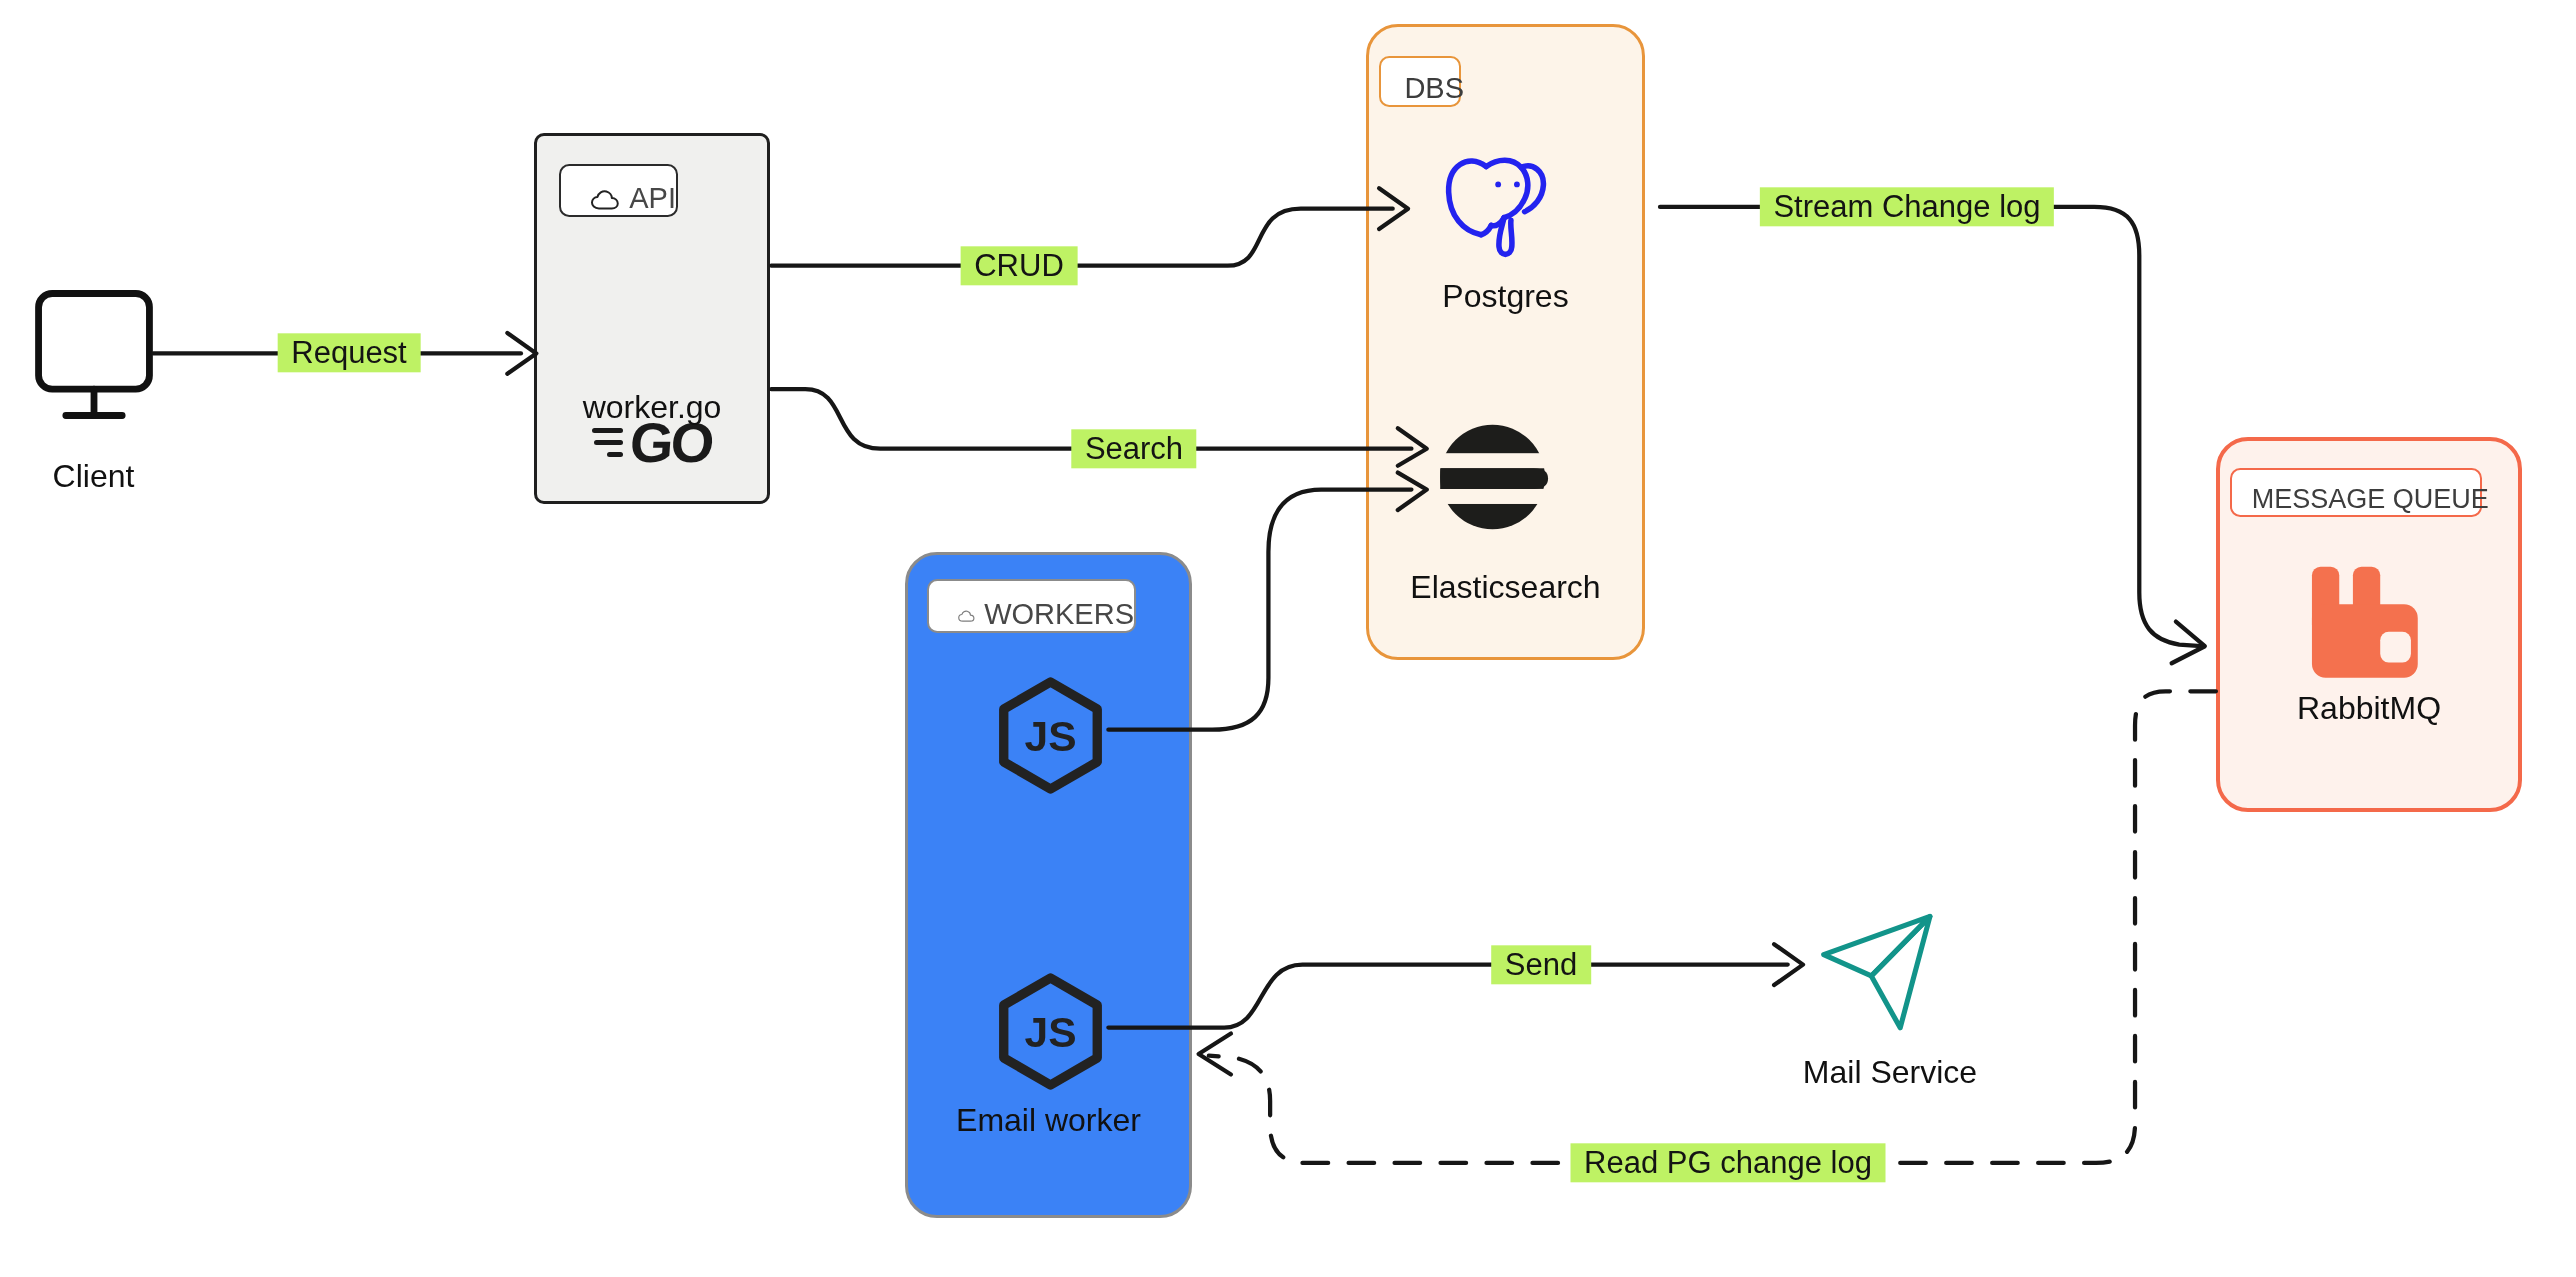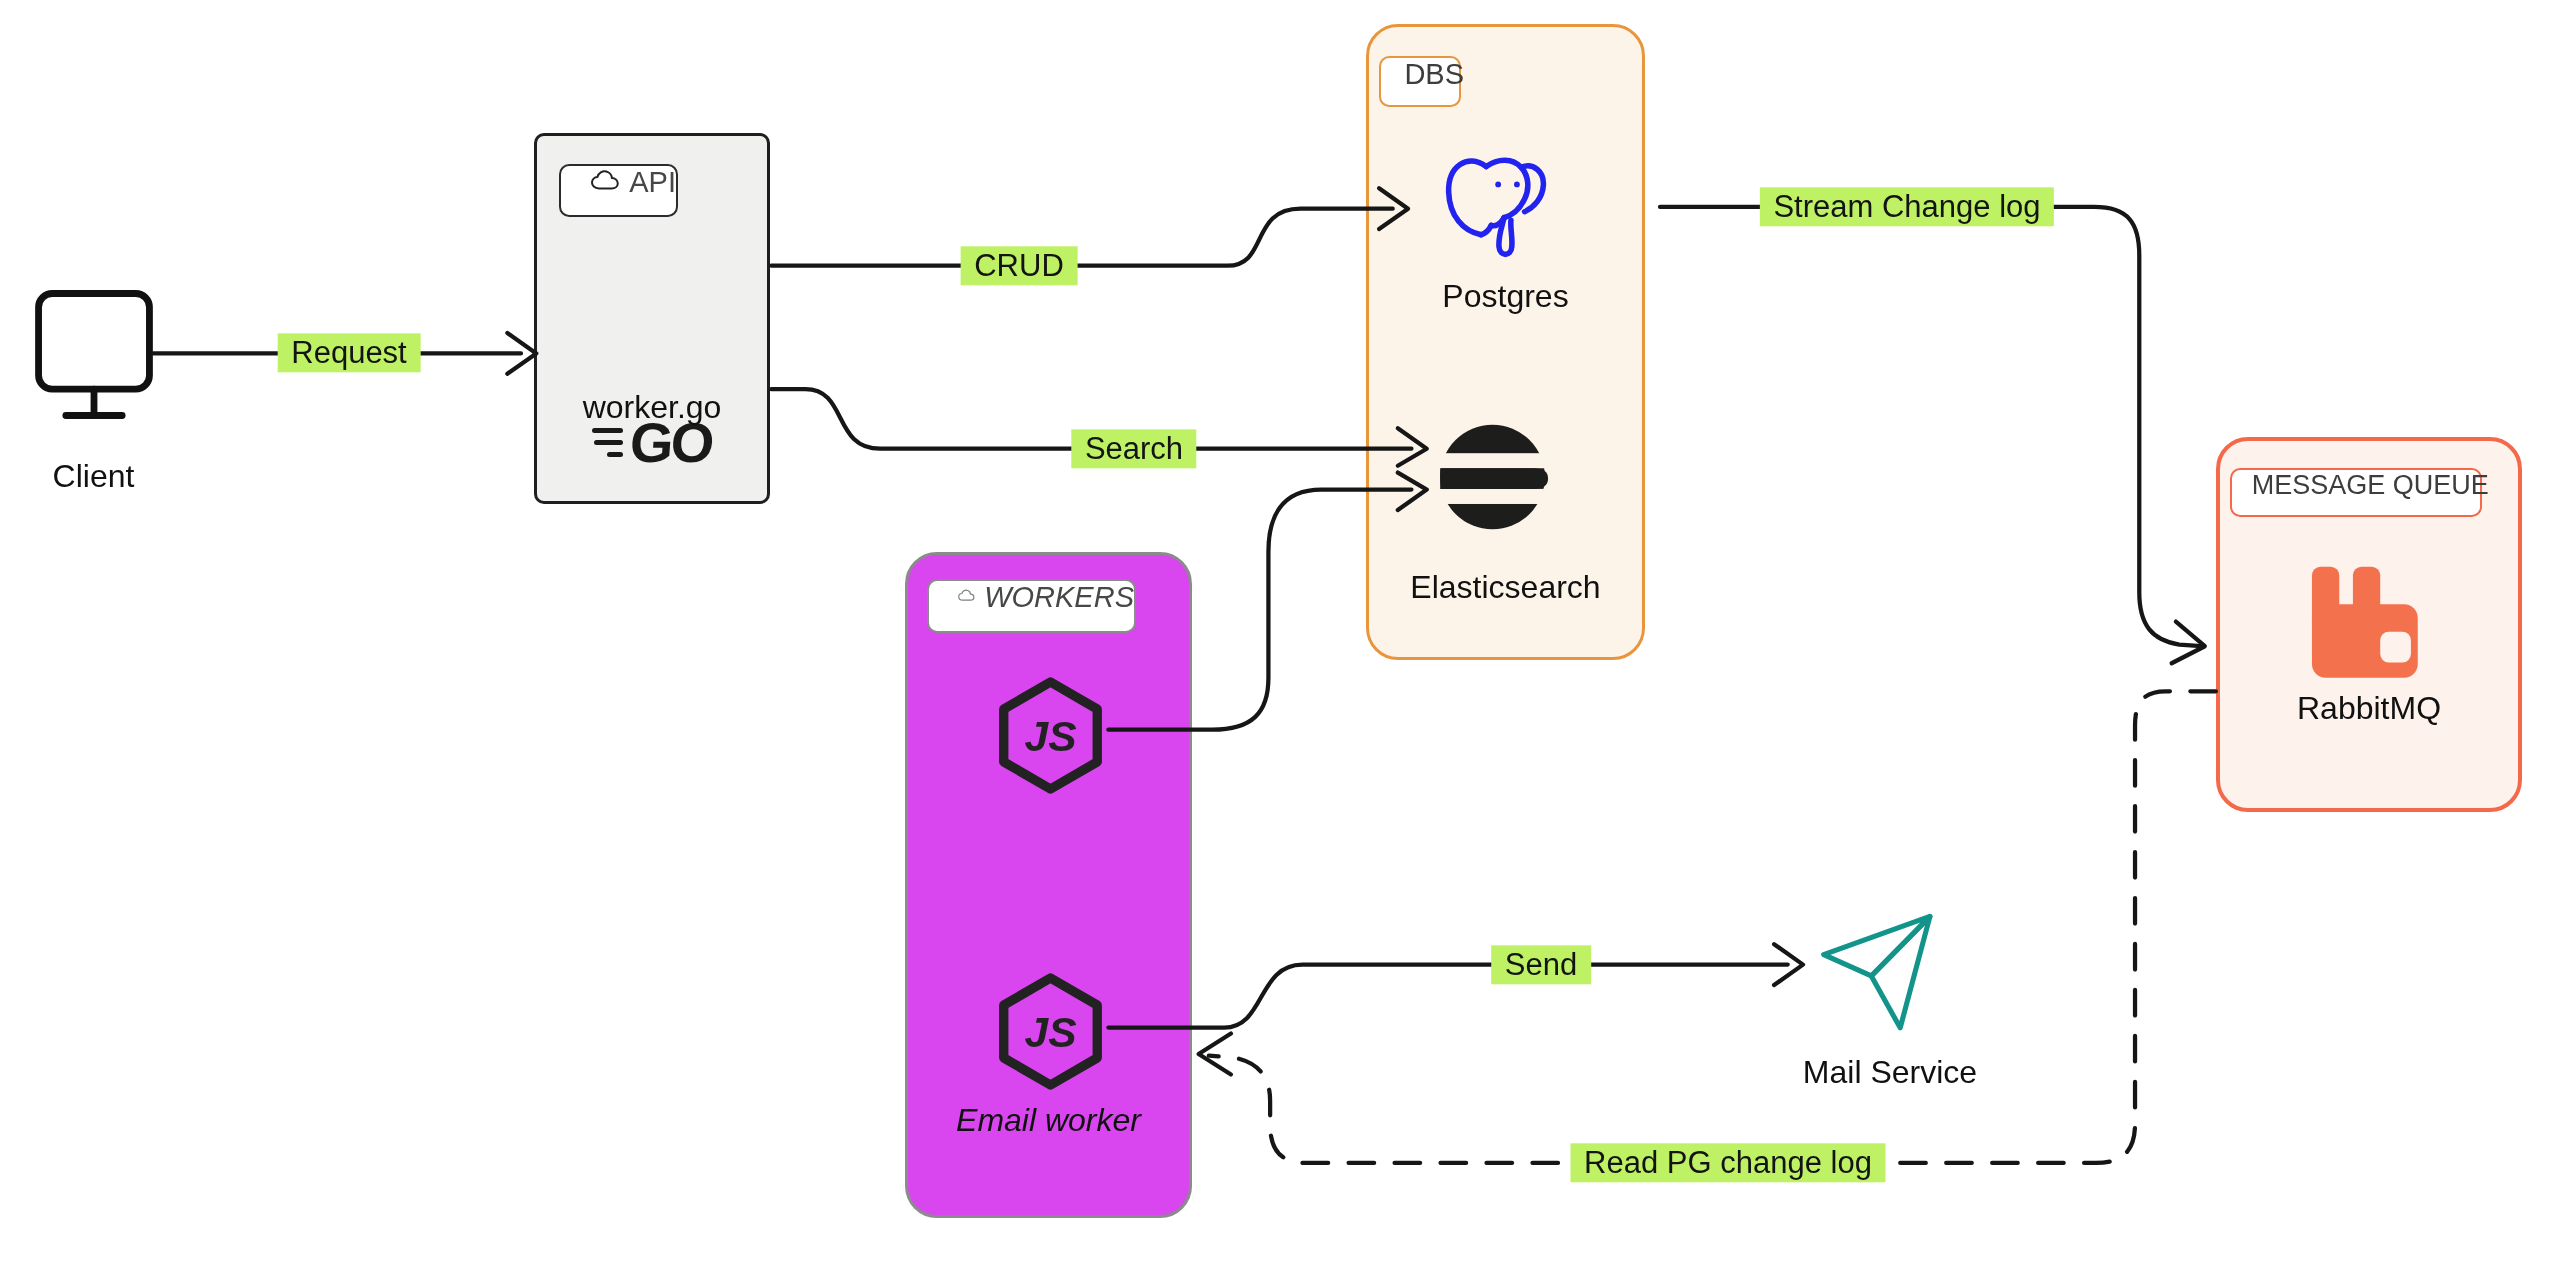--- a/index.html
+++ b/index.html
@@ -2,26 +2,26 @@
 <html style="font-size:13.6px"><head>
 <meta charset="utf-8">
 <style>
   html,body{margin:0;padding:0;background:#ffffff;}
   body{width:2576px;height:1278px;font-family:"Liberation Sans", sans-serif;color:#141414;}
   .canvas{position:relative;width:2576px;height:1278px;background:#fff;overflow:hidden;}
 
   
   .group{position:absolute;box-sizing:border-box;border-radius:32px;z-index:1;}
   .group.api{left:534px;top:133px;width:236px;height:371px;background:#F0F0EE;border:3.4px solid #1f1f1f;border-radius:10px;}
-  .group.workers{left:905px;top:552px;width:287px;height:666px;background:#d946ef;border:3.4px solid #8b8b8b;font-style:italic;}
+  .group.workers{left:905px;top:552px;width:287px;height:666px;background:#3b82f6;border:3.4px solid #8b8b8b;}
   .group.dbs{left:1366px;top:24px;width:279px;height:636px;background:#FDF4E9;border:3.4px solid #E8953B;}
   .group.mq{left:2216px;top:437px;width:306px;height:375px;background:#FEF2EC;border:4.3px solid #F4694A;}
 
   
-  .badge{position:absolute;box-sizing:border-box;background:#ffffff;display:flex;align-items:flex-start;justify-content:center;gap:8.5px;font-size:29px;color:#474747;border-radius:10.2px;white-space:nowrap;z-index:2;padding-left:28px;}
+  .badge{position:absolute;box-sizing:border-box;background:#ffffff;display:flex;align-items:flex-end;justify-content:center;gap:8.5px;font-size:29px;color:#474747;border-radius:10.2px;white-space:nowrap;z-index:2;padding-left:28px;}
   .badge.api-b{left:22px;top:28px;width:119px;height:53px;border:2.6px solid #2b2b2b;}
   .badge.workers-b{left:19px;top:24px;width:209px;height:54px;border:2.6px solid #8b8b8b;}
   .badge.dbs-b{left:10.2px;top:29px;width:82px;height:51px;border:2.6px solid #E8953B;color:#3d3d3d;}
   .badge.mq-b{left:10.2px;top:27px;width:252px;height:49px;border:2.6px solid #F4694A;color:#3d3d3d;font-size:27px;}
 
   
   .nlabel{position:absolute;text-align:center;font-size:32px;color:#111;z-index:2;white-space:nowrap;}
   .nlabel.two{white-space:normal;line-height:43px;}
 
   

